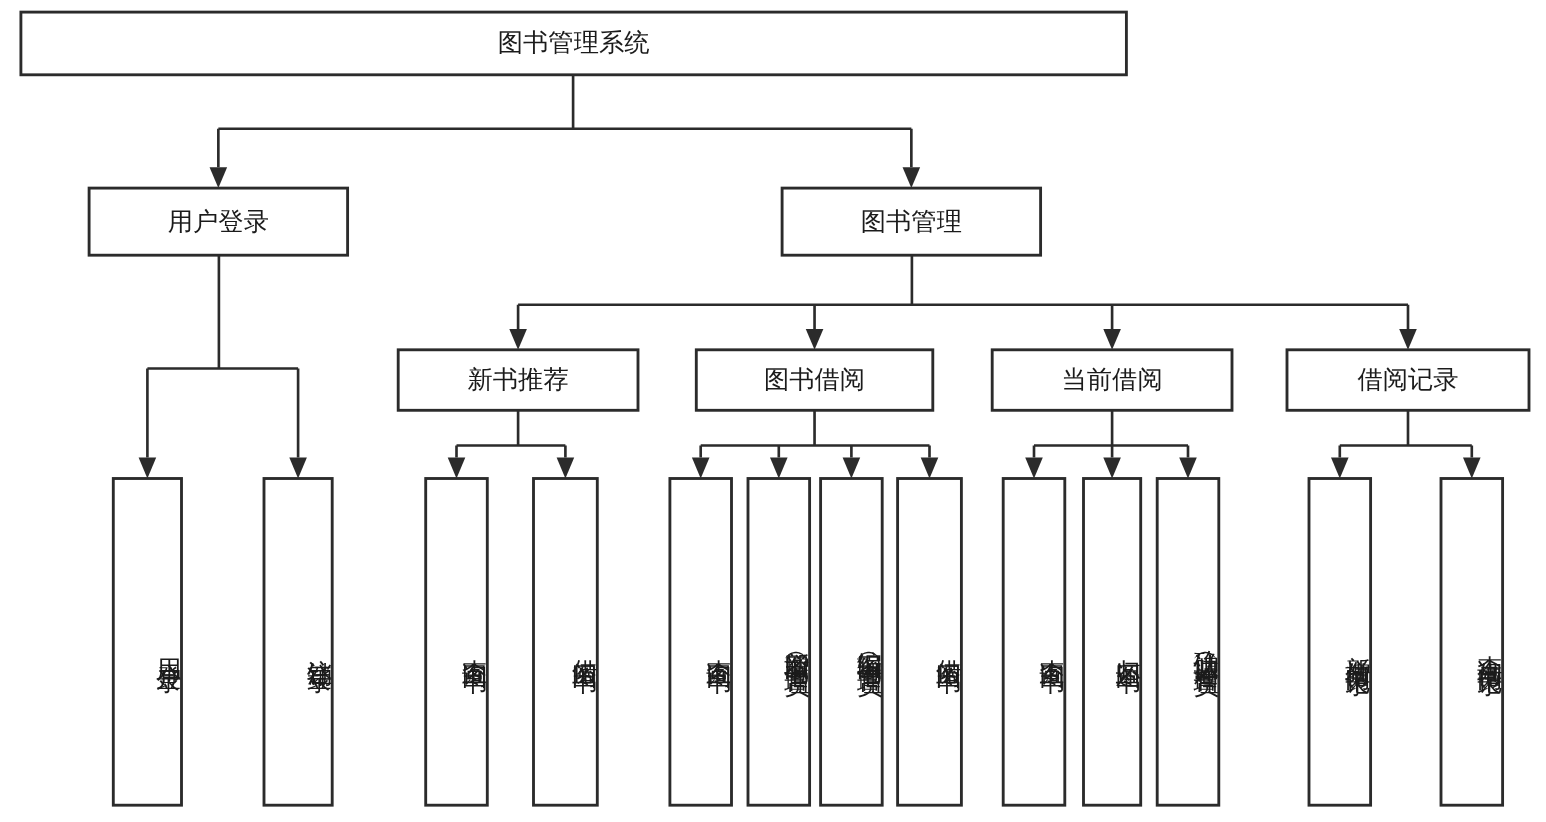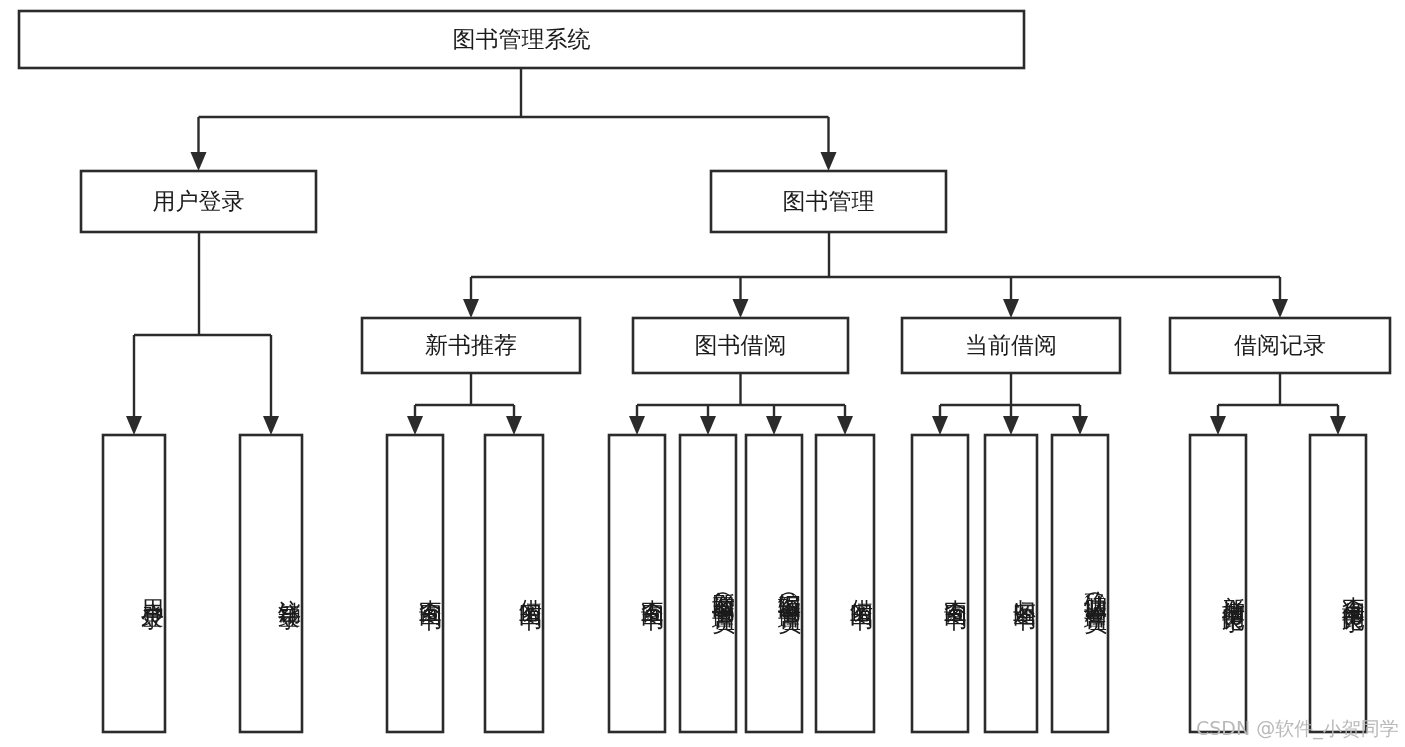--- a/index.html
+++ b/index.html
@@ -169,21 +169,20 @@
         <rect x="1052" y="435" width="56" height="297" class="node-box"></rect>
       </g>
       <g>
         <rect x="1190" y="435" width="56" height="297" class="node-box"></rect>
       </g>
       <g>
         <rect x="1310" y="435" width="56" height="297" class="node-box"></rect>
       </g>
     </svg>
 
-  <div class="watermark" id="watermark" style="left: 1196px; top: 716px;">CSDN @软件_小贺同学</div>
 <div class="leaf-label-v" style="left: 103px; top: 453px; width: 62px; height: 267px;">用户登录</div>
     <div class="leaf-label-v" style="left: 240px; top: 453px; width: 62px; height: 267px;">注销登录</div>
     <div class="leaf-label-v" style="left: 387px; top: 453px; width: 56px; height: 267px;">查询图书</div>
     <div class="leaf-label-v" style="left: 485px; top: 453px; width: 58px; height: 267px;">借阅图书</div>
     <div class="leaf-label-v" style="left: 609px; top: 453px; width: 56px; height: 267px;">查询图书</div>
     <div class="leaf-label-v" style="left: 680px; top: 453px; width: 56px; height: 267px;">新增图书（管理员）</div>
     <div class="leaf-label-v" style="left: 746px; top: 453px; width: 56px; height: 267px;">编辑图书（管理员）</div>
     <div class="leaf-label-v" style="left: 816px; top: 453px; width: 58px; height: 267px;">借阅图书</div>
     <div class="leaf-label-v" style="left: 912px; top: 453px; width: 56px; height: 267px;">查询图书</div>
     <div class="leaf-label-v" style="left: 985px; top: 453px; width: 52px; height: 267px;">归还图书</div>

